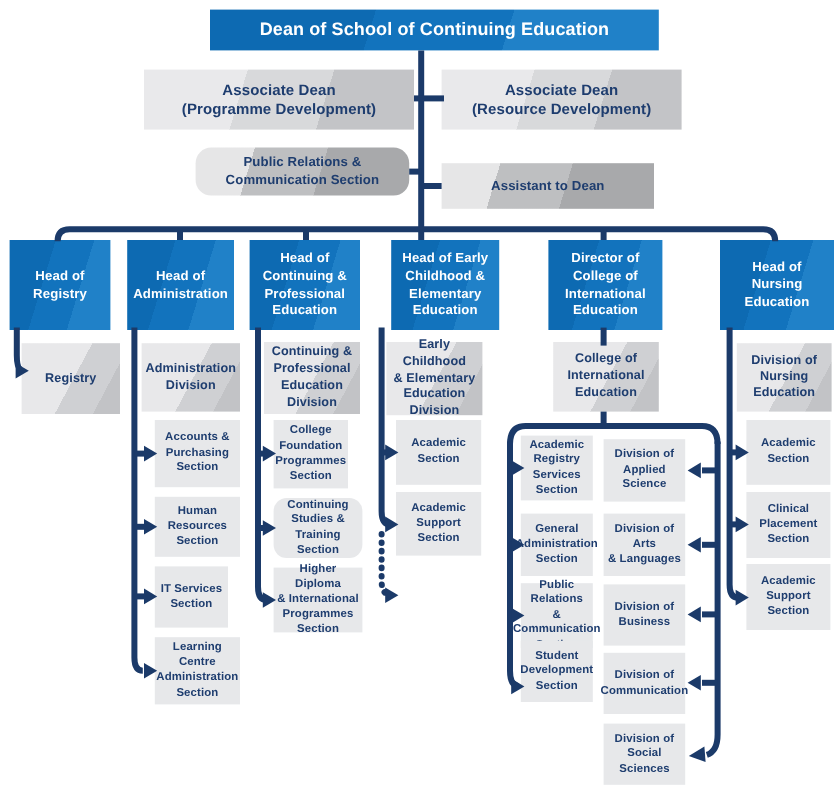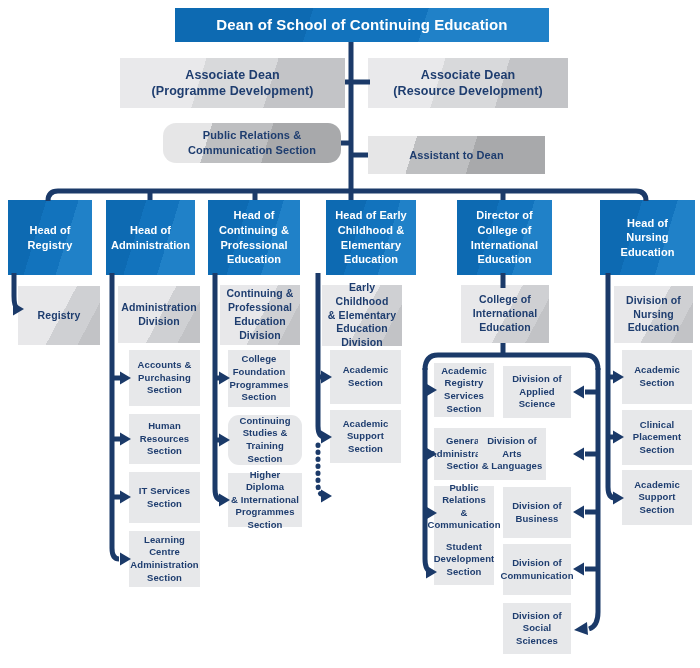--- a/index.html
+++ b/index.html
@@ -180,21 +180,21 @@
   <div class="box division" style="left:614px;top:286px;width:79px;height:57px;font-size:10.5px;">Division of
 Nursing
 Education</div>
 
   <div class="box section" style="left:129px;top:350px;width:71px;height:56px;font-size:9.5px;">Accounts &amp;
 Purchasing
 Section</div>
   <div class="box section" style="left:129px;top:414px;width:71px;height:50px;font-size:9.5px;">Human
 Resources
 Section</div>
-  <div class="box section" style="left:129px;top:472px;width:71px;height:51px;font-size:9.5px;">IT Services
+  <div class="box section" style="left:129px;top:472px;width:61px;height:51px;font-size:9.5px;">IT Services
 Section</div>
   <div class="box section" style="left:129px;top:531px;width:71px;height:56px;font-size:9.5px;">Learning Centre
 Administration
 Section</div>
 
   <div class="box section" style="left:228px;top:350px;width:62px;height:57px;font-size:9.5px;">College
 Foundation
 Programmes
 Section</div>
   <div class="box section" style="left:228px;top:415px;width:74px;height:50px;font-size:9.5px;border-radius:11px;">Continuing
@@ -221,21 +221,21 @@
   <div class="box section" style="left:434px;top:486px;width:60px;height:54px;font-size:9.5px;">Public Relations
 &amp;
 Communication
 Section</div>
   <div class="box section" style="left:434px;top:534px;width:60px;height:51px;font-size:9.5px;">Student
 Development
 Section</div>
 
   <div class="box section" style="left:503px;top:366px;width:68px;height:52px;font-size:9.5px;">Division of
 Applied Science</div>
-  <div class="box section" style="left:478px;top:428px;width:68px;height:52px;font-size:9.5px;">Division of Arts
+  <div class="box section" style="left:503px;top:428px;width:68px;height:52px;font-size:9.5px;">Division of Arts
 &amp; Languages</div>
   <div class="box section" style="left:503px;top:487px;width:68px;height:51px;font-size:9.5px;">Division of
 Business</div>
   <div class="box section" style="left:503px;top:544px;width:68px;height:51px;font-size:9.5px;">Division of
 Communication</div>
   <div class="box section" style="left:503px;top:603px;width:68px;height:51px;font-size:9.5px;">Division of
 Social Sciences</div>
 
   <div class="box section" style="left:622px;top:350px;width:70px;height:54px;font-size:9.5px;">Academic
 Section</div>

